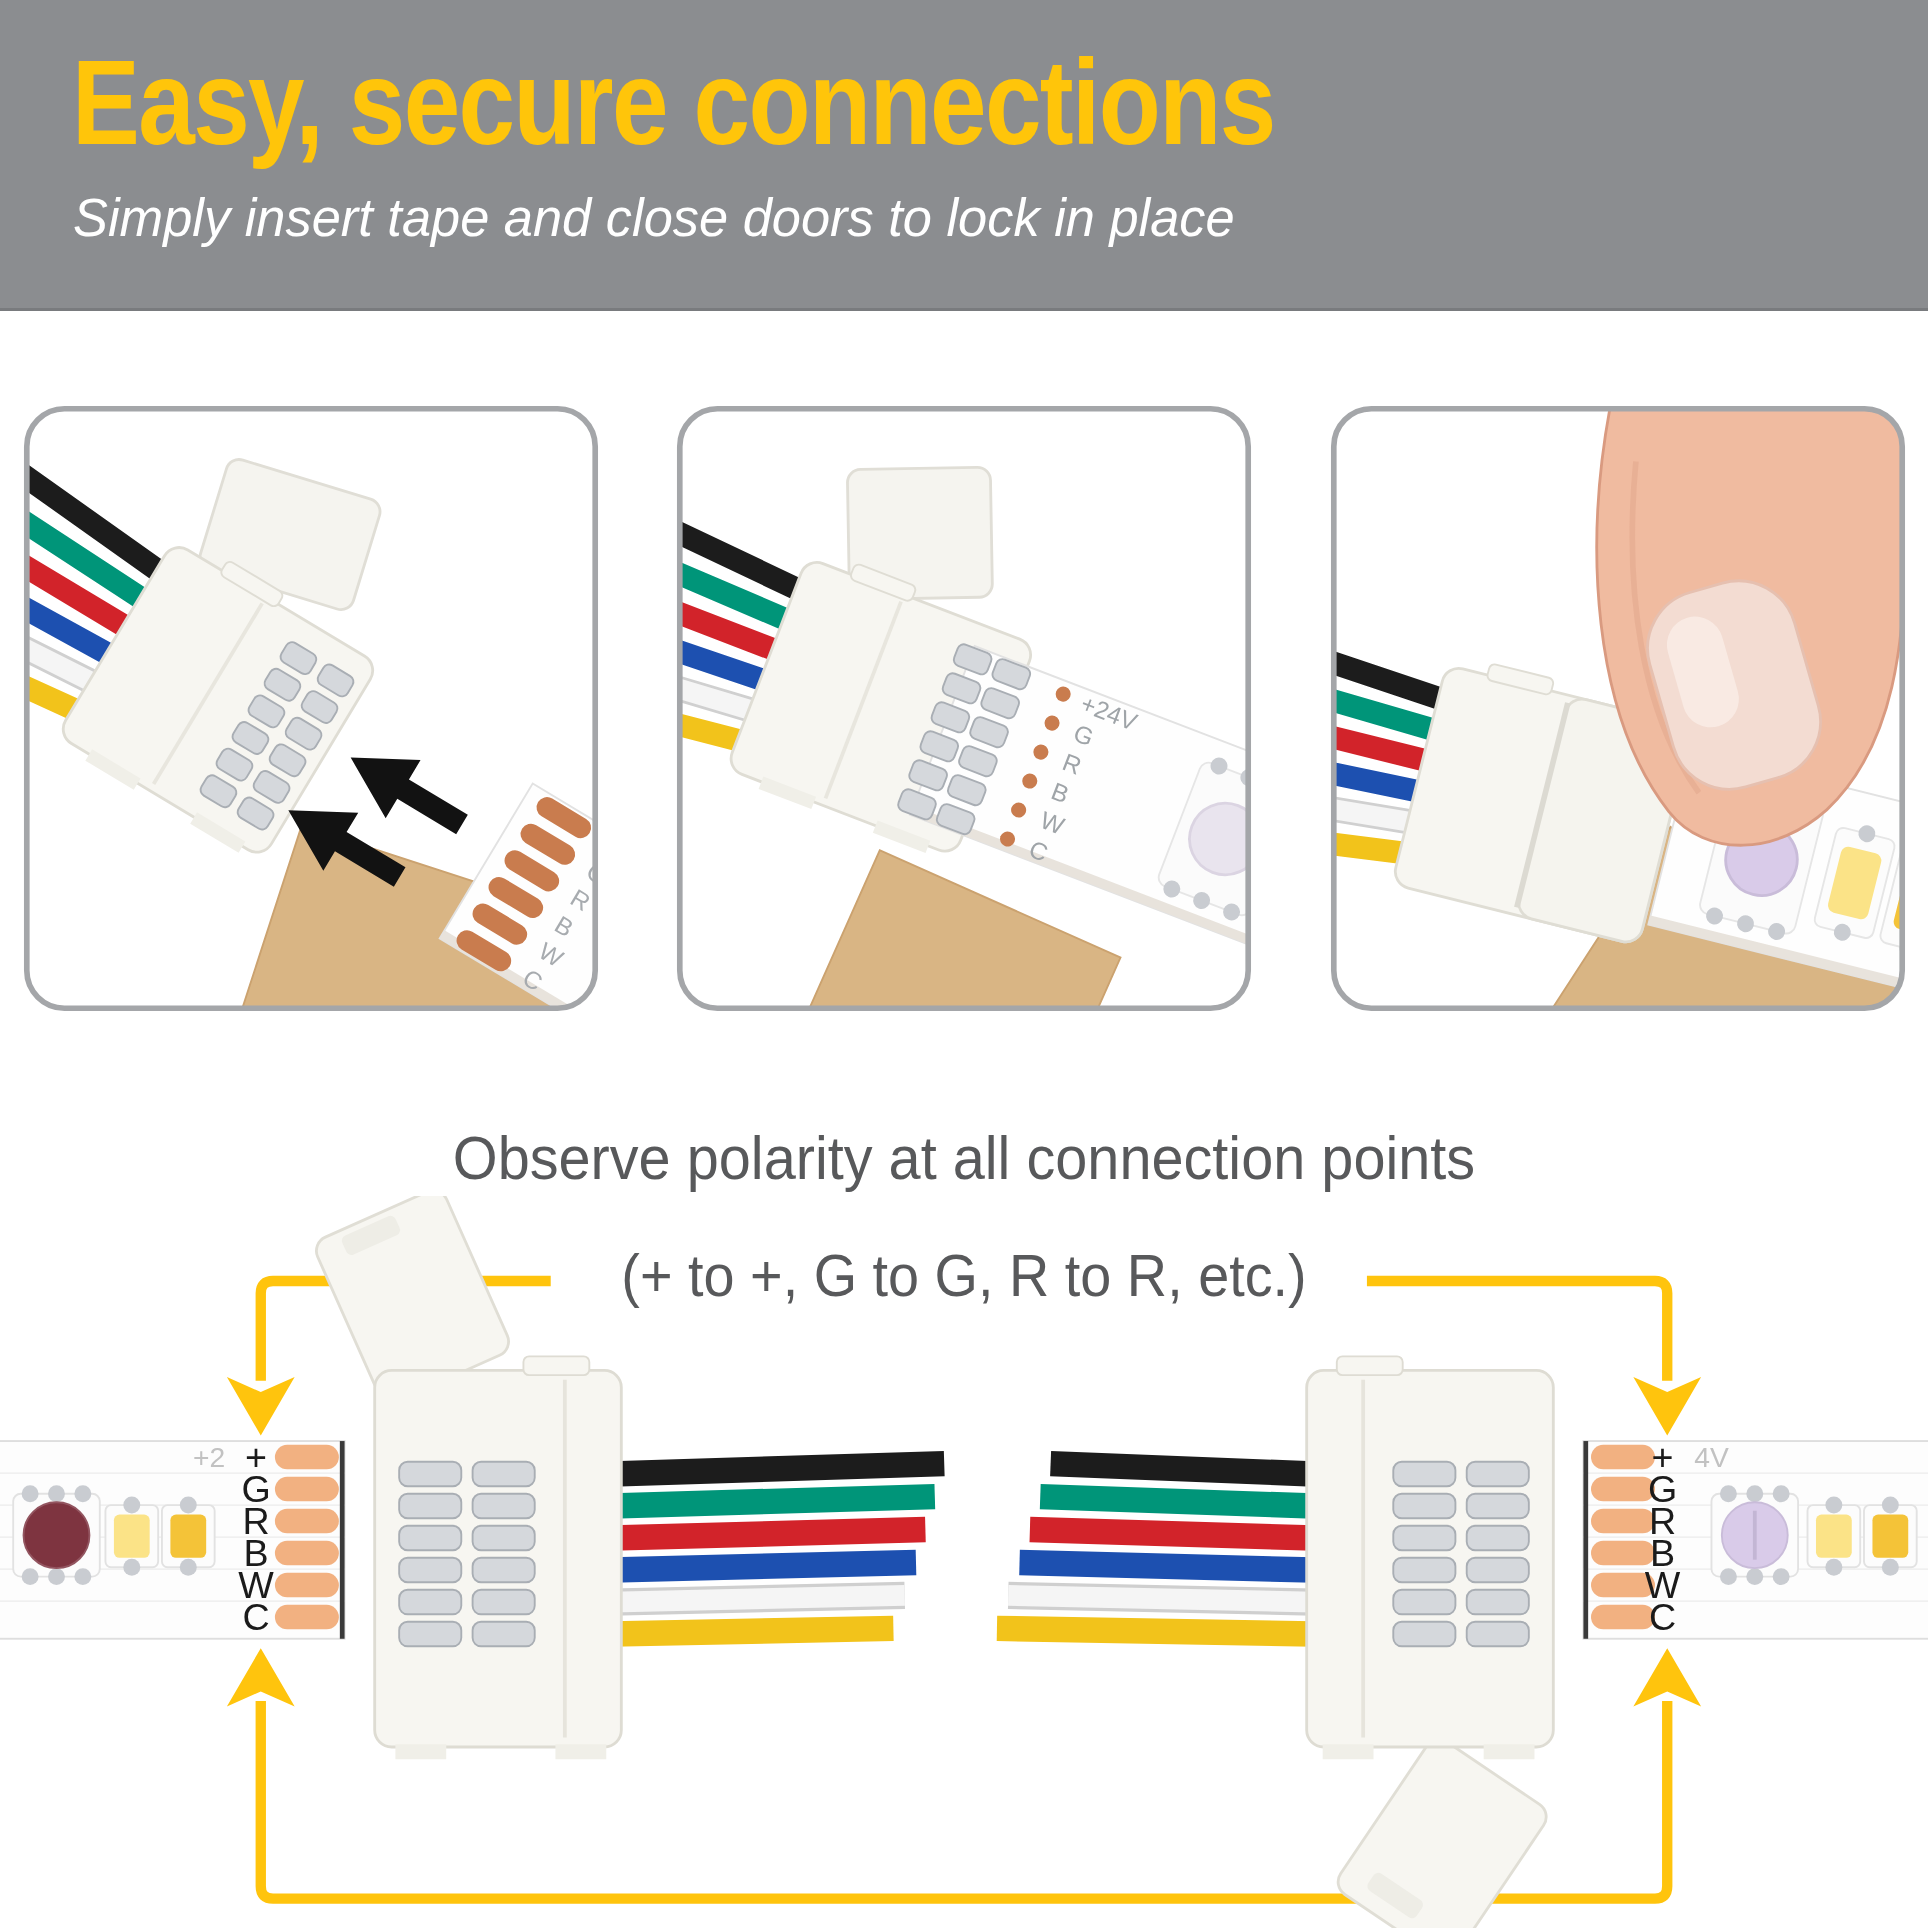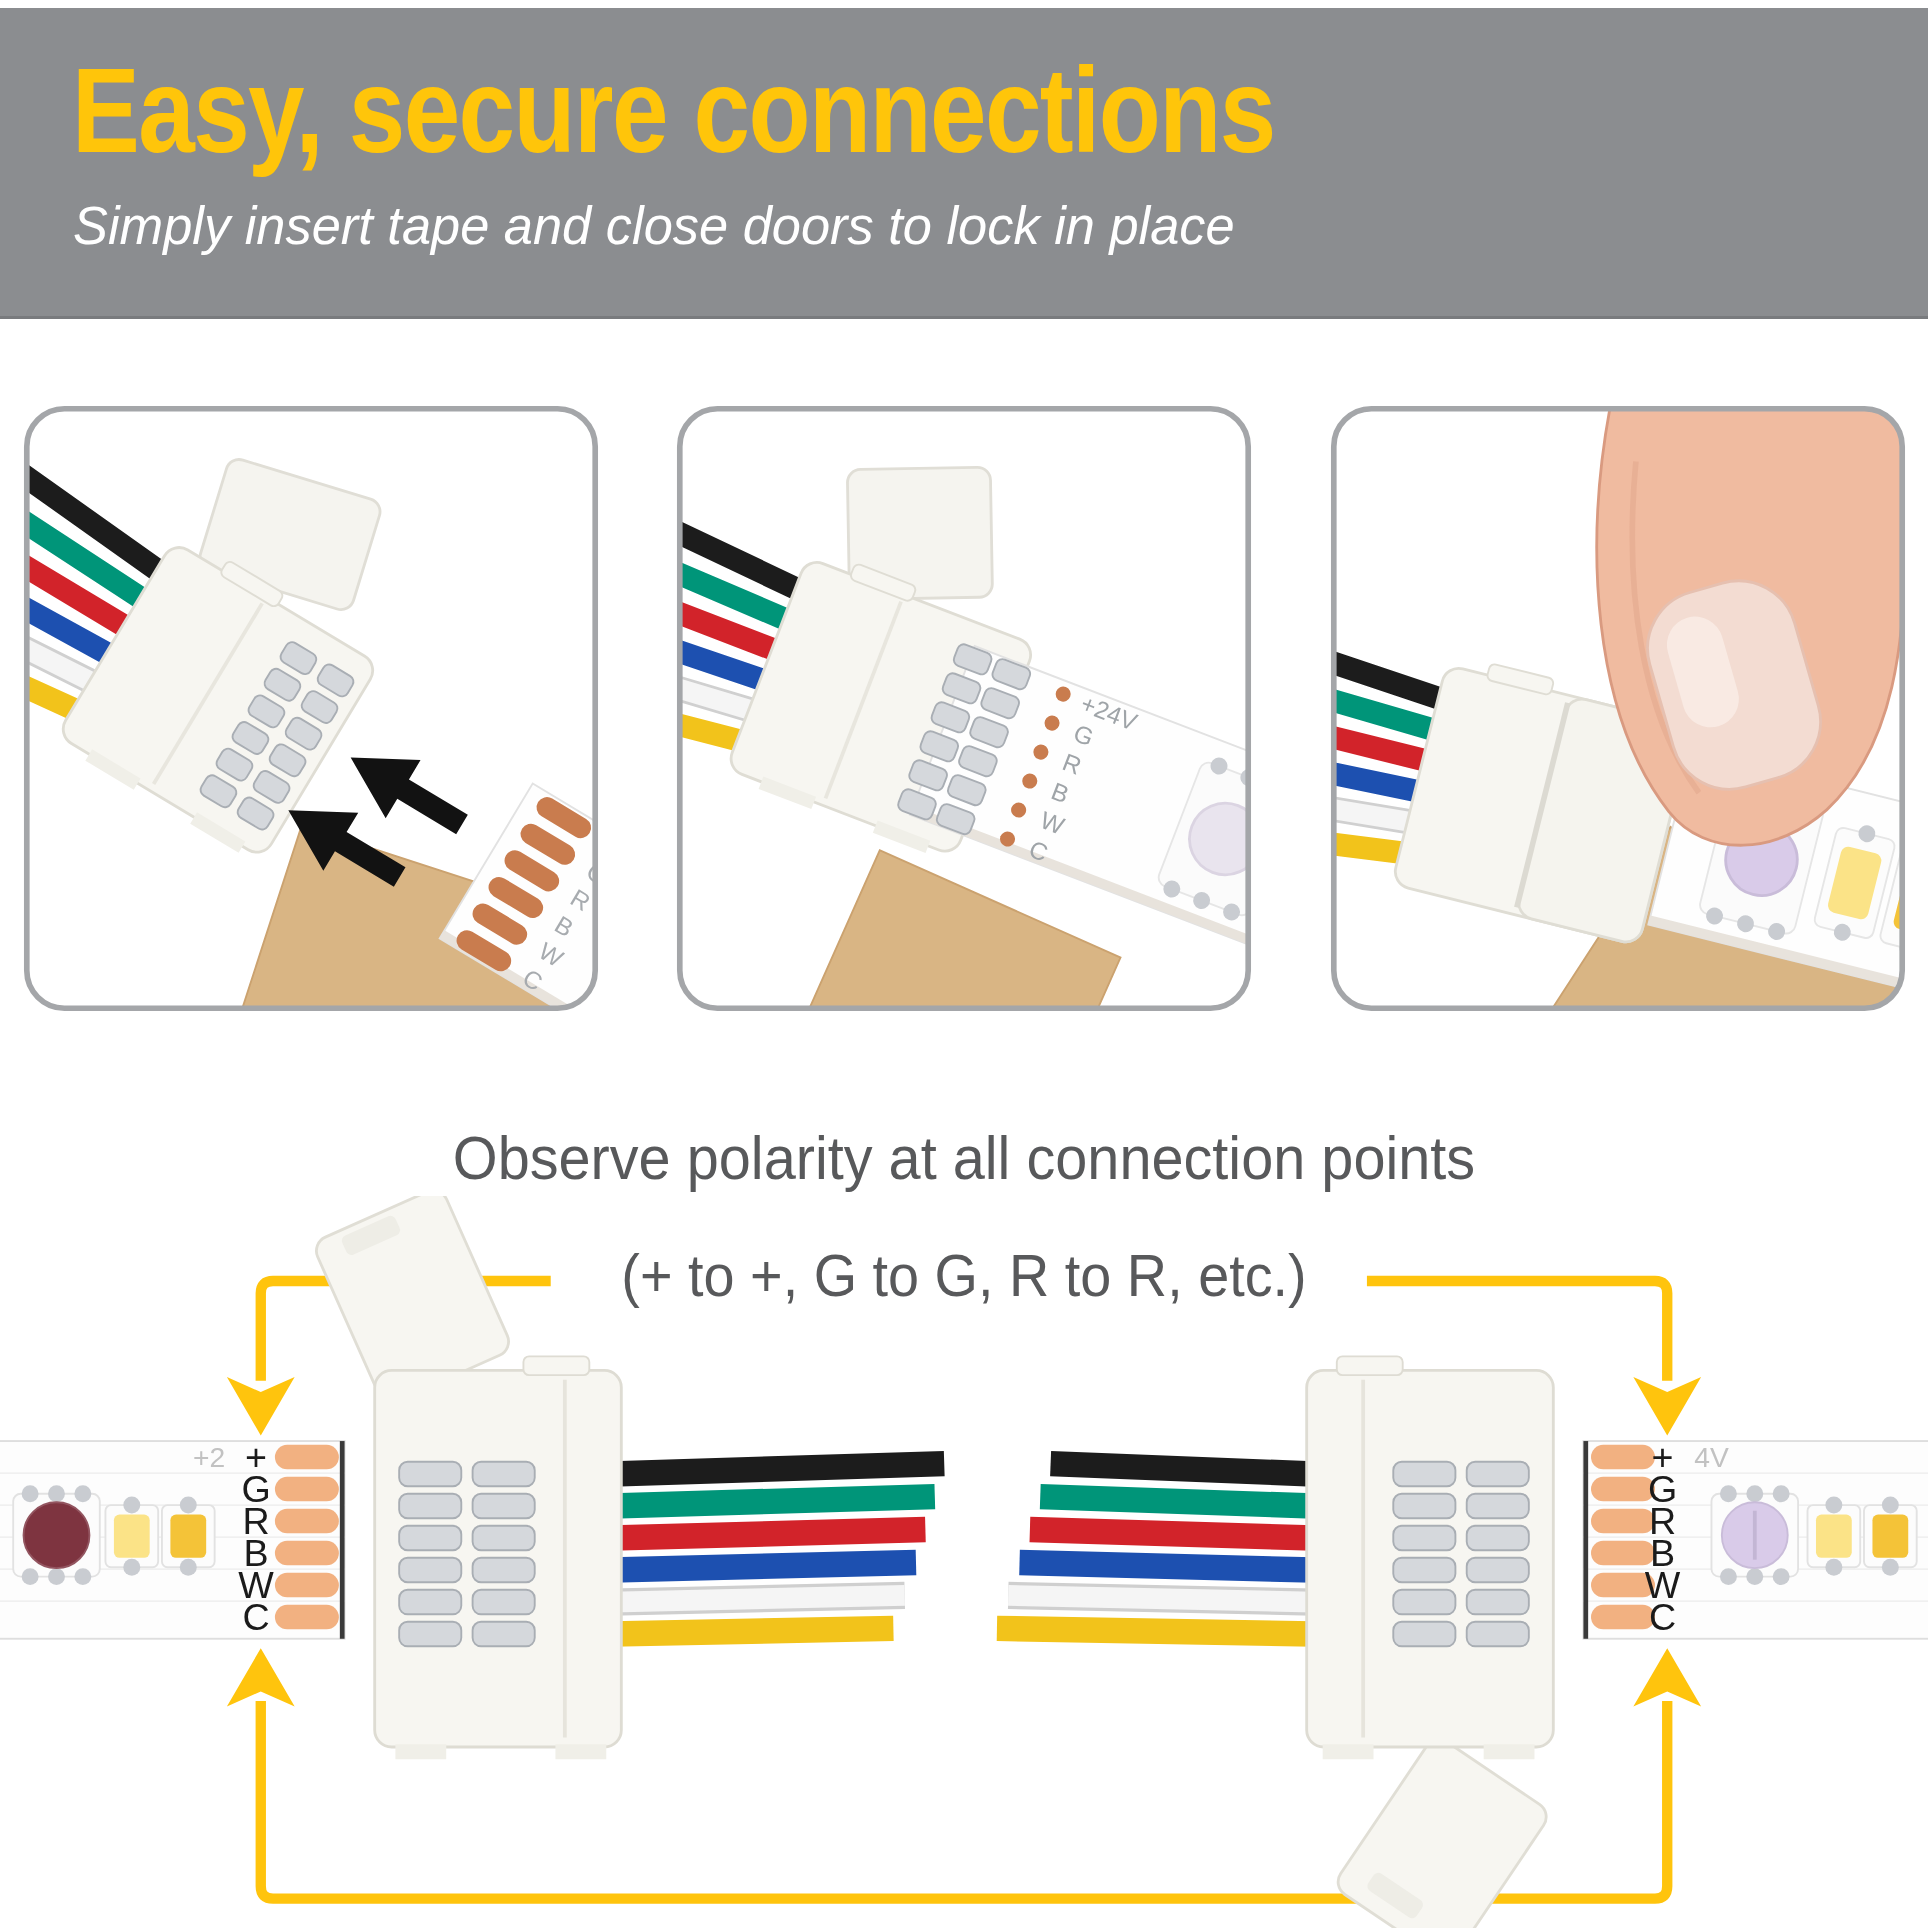--- a/index.html
+++ b/index.html
@@ -1,19 +1,19 @@
 <!DOCTYPE html>
 <html style="font-size:15px"><head>
 <meta charset="utf-8">
 <style>
   html,body{margin:0;padding:0;background:#ffffff;}
   .canvas{position:relative;width:1928px;height:1928px;background:#ffffff;overflow:hidden;
           font-family:"Liberation Sans",sans-serif;}
   
-  .banner{position:absolute;left:0;top:8px;width:1928px;height:311px;background:#8B8D90;
+  .banner{position:absolute;left:0;top:0;width:1928px;height:311px;background:#8B8D90;
           border-bottom:3.8px solid #797B7E;box-sizing:border-box;}
   .banner-title{position:absolute;left:72px;top:32px;font-size:121px;font-weight:bold;
           color:#FFC50A;letter-spacing:-1.9px;white-space:nowrap;
           transform:scaleX(0.84);transform-origin:left top;}
   .banner-sub{position:absolute;left:73px;top:186px;font-size:54px;font-style:italic;
           color:#FFFFFF;white-space:nowrap;transform:scaleX(0.97);transform-origin:left top;}
   
   .panel{position:absolute;top:405px;width:576px;height:607px;}
   #panel1{left:22.6px}#panel2{left:676px}#panel3{left:1330px}
   .panel svg{display:block}

